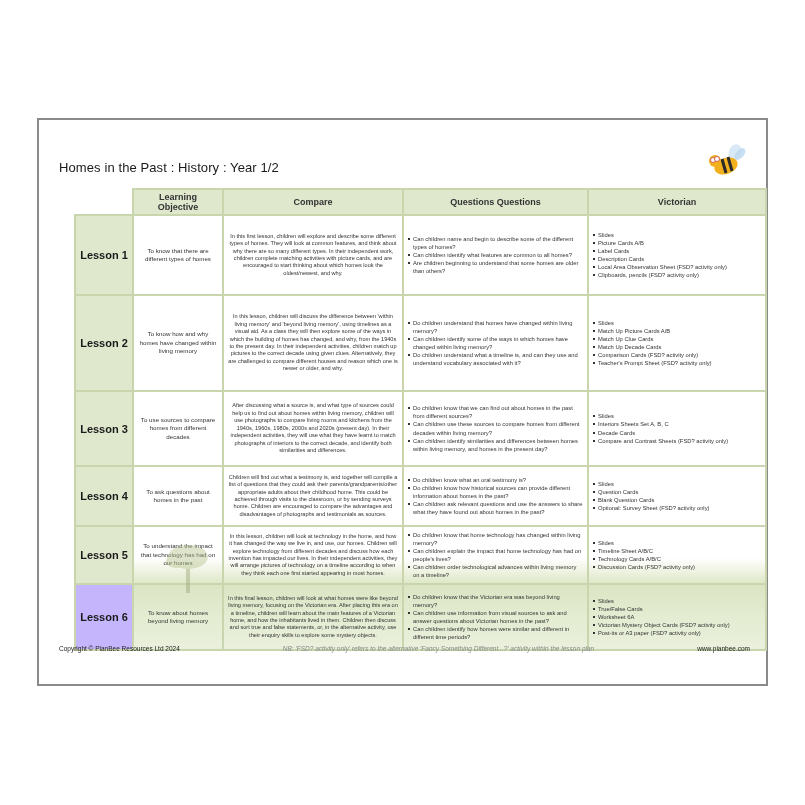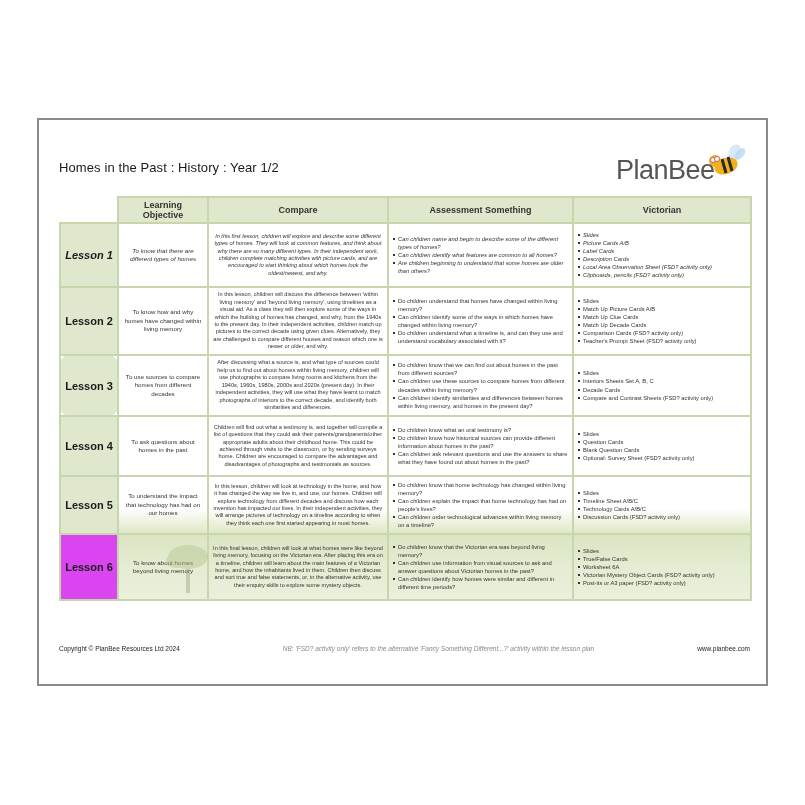--- a/index.html
+++ b/index.html
@@ -44,25 +44,24 @@
       letter-spacing: -0.5px;
     }
     .logo-text b { font-weight: normal; }
     .bee {
       position: absolute;
       right: 0; top: 0;
       width: 42px; height: 34px;
     }
     table.plan {
       position: absolute;
-      left: 0; top: 28px;
+      left: 15px; top: 28px;
       width: 691px;
       border-collapse: collapse;
       table-layout: fixed;
-      margin-top: 8px;
     }
     table.plan th, table.plan td {
       border: 2px solid #c9d6ad;
       padding: 2px 4px;
       vertical-align: middle;
       box-sizing: border-box;
     }
     table.plan th {
       background: #dfe8cd;
       font-size: 9px;
@@ -102,34 +101,34 @@
       line-height: 1.4;
       padding: 2px 4px;
     }
     ul { margin: 0; padding: 0; list-style: none; }
     li { position: relative; padding-left: 5px; }
     li::before {
       content: "";
       position: absolute; left: 0; top: 3px;
       width: 2px; height: 2px; background: #333;
     }
-    tr.r1 td { height: 64px; font-style: italic; }
-    tr.r2 td { height: 68px; }
-    tr.r3 td { height: 61px; border-radius: 9px; }
+    tr.r1 td { height: 80px; }
+    tr.r2 td { height: 96px; }
+    tr.r3 td { height: 75px; }
     tr.r4 td { height: 60px; }
     tr.r5 td { height: 58px; }
     tr.r6 td { height: 66px; }
     tr.r5 td:not(.lesson) {
       background: linear-gradient(to bottom, #ffffff 0%, #ffffff 55%, #eef2e0 80%, #dfe8c8 100%);
     }
     tr.r6 td:not(.lesson) {
       background: linear-gradient(to bottom, #dbe5c3 0%, #e4ecd2 50%, #eaf0dc 100%);
     }
     tr.r5 td.lesson { background: #dfe8cd; }
-    tr.r6 td.lesson { background: #d946ef; }
+    tr.r6 td.lesson { background: #c4b5fd; }
     .tree {
       position: absolute;
       left: 95px; top: 375px;
       width: 70px; height: 60px;
       pointer-events: none;
       opacity: 0.45;
     }
     .footer {
       position: absolute;
       left: 0; top: 485px;
@@ -153,39 +152,36 @@
     <div class="logo">
       <svg class="bee" viewBox="0 0 42 34">
         <ellipse cx="31" cy="8" rx="6" ry="8" fill="#cfe3f5" opacity="0.8" transform="rotate(25 31 8)"></ellipse>
         <ellipse cx="36" cy="10" rx="4" ry="7" fill="#bcd7ef" opacity="0.8" transform="rotate(40 36 10)"></ellipse>
         <ellipse cx="22" cy="22" rx="12" ry="8" fill="#f2b01e" transform="rotate(-20 22 22)"></ellipse>
         <path d="M18 15 L22 29 M24 13 L28 27" stroke="#2a2a2a" stroke-width="3"></path>
         <circle cx="11" cy="17" r="6" fill="#f2b01e"></circle>
         <circle cx="9" cy="16" r="2.5" fill="#ffffff" stroke="#c44" stroke-width="0.8"></circle>
         <circle cx="13" cy="15" r="2.5" fill="#ffffff" stroke="#c44" stroke-width="0.8"></circle>
       </svg>
-      <div class="logo-text">
-        <span>Plan</span><b>Bee</b>
-      </div>
     </div>
 
     <table class="plan">
       <colgroup>
         <col style="width:58px">
         <col style="width:90px">
         <col style="width:180px">
         <col style="width:185px">
         <col style="width:178px">
       </colgroup>
       <thead>
         <tr>
           <th class="corner"></th>
           <th>Learning Objective</th>
           <th>Compare</th>
-          <th>Assessment Something</th>
+          <th>Questions Questions</th>
           <th>Victorian</th>
         </tr>
       </thead>
       <tbody>
         <tr class="r1">
           <td class="lesson">Lesson 1</td>
           <td class="obj">To know that there are different types of homes</td>
           <td class="ov">In this first lesson, children will explore and describe some different types of homes. They will look at common features, and think about why there are so many different types. In their independent work, children complete matching activities with picture cards, and are encouraged to start thinking about which homes look the oldest/newest, and why.</td>
           <td class="qs">
               <ul>

